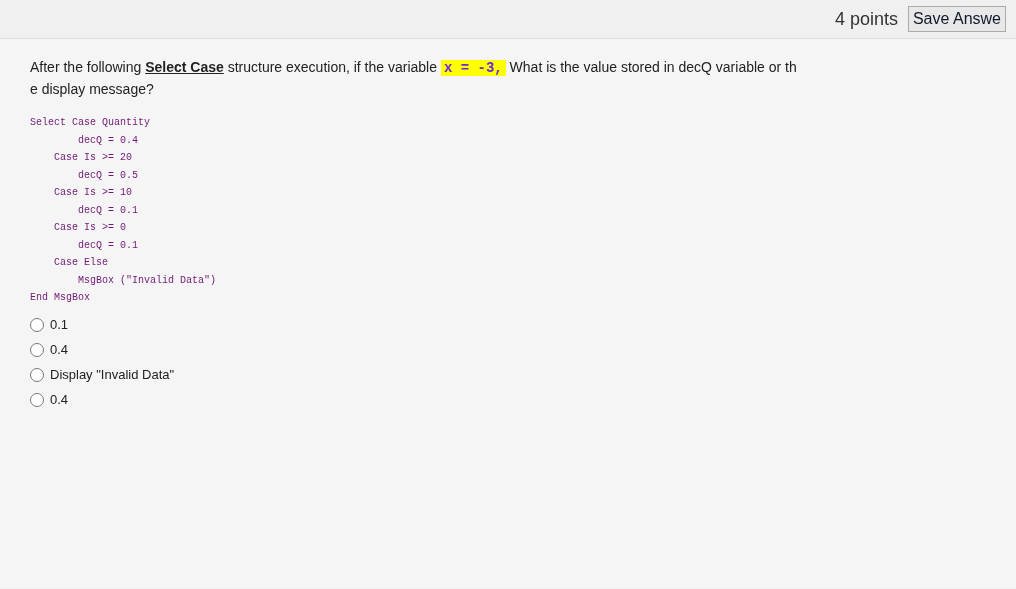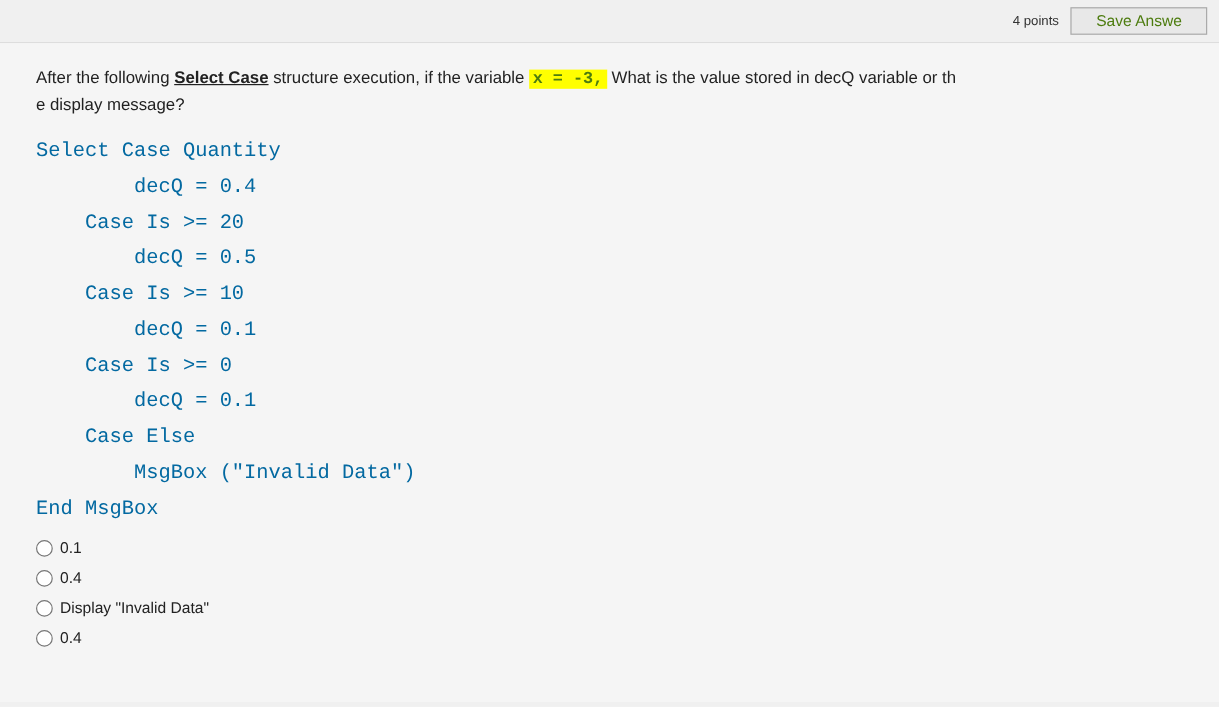--- a/index.html
+++ b/index.html
@@ -13,57 +13,57 @@
     .top-bar {
       display: flex;
       justify-content: flex-end;
       align-items: center;
       padding: 6px 10px;
       background: #f0f0f0;
       border-bottom: 1px solid #ddd;
       gap: 10px;
     }
     .points-label {
-      font-size: 11px;
+      font-size: 18px;
       color: #333;
     }
     .save-btn {
       background: #e8e8e8;
       border: 1px solid #aaa;
-      padding: 3px 20px;
-      font-size: 13px;
+      padding: 3px 4px;
+      font-size: 16px;
       cursor: pointer;
-      color: #4d7c0f;
+      color: #0f172a;
     }
     .main-content {
       padding: 18px 30px 20px 30px;
       background: #f5f5f5;
       min-height: 549px;
     }
     .question-text {
       font-size: 14px;
       color: #222;
       margin-bottom: 14px;
       line-height: 1.5;
     }
     .question-text .highlight {
       background: #ffff00;
-      color: #4d7c0f;
+      color: #6d28d9;
       font-weight: bold;
       padding: 0 3px;
       font-family: 'Courier New', monospace;
     }
     .question-text .bold {
       font-weight: bold;
       text-decoration: underline;
     }
     .code-block {
       font-family: 'Courier New', monospace;
-      font-size: 17px;
-      color: #0369a1;
+      font-size: 10px;
+      color: #701a75;
       line-height: 1.75;
     }
     .code-line {
       display: block;
       white-space: pre;
     }
     .answers-section {
       margin-top: 10px;
     }
     .answer-option {

